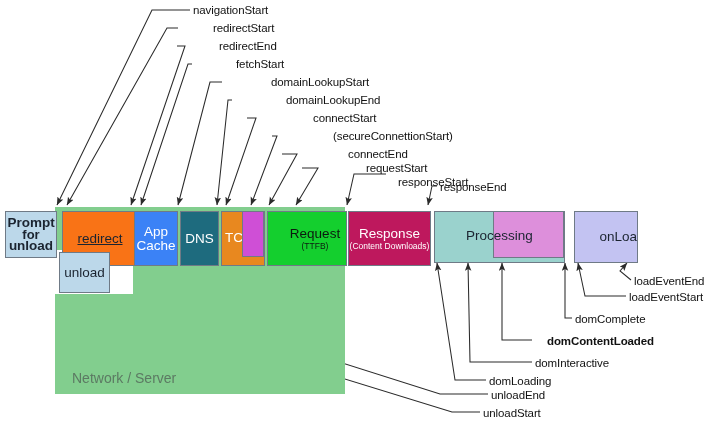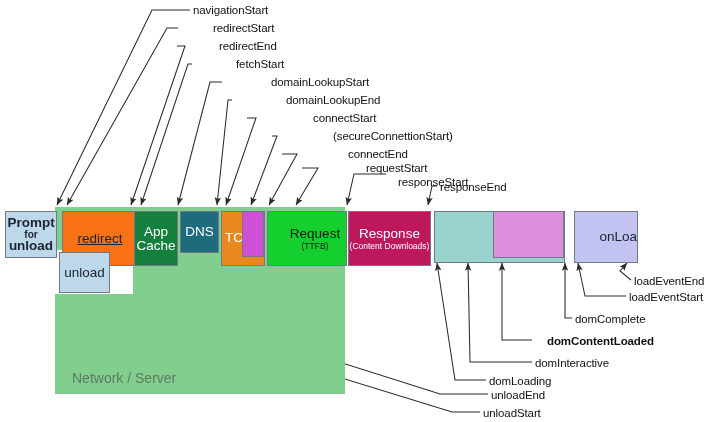--- a/index.html
+++ b/index.html
@@ -20,32 +20,32 @@
   
   .blk{
     position:absolute;box-sizing:border-box;
     border:1px solid #6f7a86;
     display:flex;flex-direction:column;
     align-items:center;justify-content:center;
     text-align:center;overflow:hidden;
   }
   .blk .t1{font-size:13.5px;line-height:14px;}
   .blk .t2{font-size:8.5px;line-height:10px;}
-  .blk .tsm{font-size:10px;line-height:9px;}
+  .blk .tsm{font-size:13px;line-height:9px;}
   .netbox{
     position:absolute;background:#82ce8e;
   }
   .netlabel{
     position:absolute;font-size:14px;color:#5c7a63;
   }
 
   .prompt{background:#bcd8ea;color:#1b2430;}
   .redirect{background:#f97316;color:#1b2430;text-decoration:underline;}
   .unload{background:#bcd8ea;color:#1b2430;}
-  .appcache{background:#15803d;color:#ffffff;}
+  .appcache{background:#3b82f6;color:#ffffff;}
   .dns{background:#1e6b7e;color:#ffffff;}
   .tcp{background:#e8881f;color:#ffffff;}
   .tcpsec{background:#cf4fd6;}
   .request{background:#14cf2e;color:#0c1a0f;}
   .response{background:#be185d;color:#ffffff;}
   .processing{background:#9ad2cd;color:#1b2430;}
   .procdom{background:#dd8fdb;}
   .onload{background:#c3c3f2;color:#1b2430;}
 
   .zA{z-index:3;}
@@ -126,21 +126,21 @@
 
   <div class="blk unload zC" style="left:59px;top:252px;width:51px;height:41px;">
     <span class="t1">unload</span>
   </div>
 
   <div class="blk appcache zC" style="left:134px;top:211px;width:44px;height:55px;">
     <span class="t1">App</span>
     <span class="t1">Cache</span>
   </div>
 
-  <div class="blk dns zC" style="left:180px;top:211px;width:39px;height:42px;">
+  <div class="blk dns zC" style="left:180px;top:211px;width:39px;height:55px;">
     <span class="t1">DNS</span>
   </div>
 
   <div class="blk tcp zC" style="left:221px;top:211px;width:44px;height:55px;">
     <span class="t1" style="position:absolute;left:3px;top:19px;">TCP</span>
   </div>
   <div class="tcpsec zC" style="position:absolute;left:242px;top:211px;width:22px;height:46px;border:1px solid #6f7a86;box-sizing:border-box;"></div>
 
   <div class="blk request zC" style="left:267px;top:211px;width:80px;height:55px;padding-left:16px;">
     <span class="t1">Request</span>
@@ -148,20 +148,23 @@
   </div>
 
   <div class="blk response zC" style="left:348px;top:211px;width:83px;height:55px;">
     <span class="t1">Response</span>
     <span class="t2">(Content Downloads)</span>
   </div>
 
   <div class="blk processing zC" style="left:434px;top:211px;width:131px;height:52px;">
   </div>
   <div class="procdom zC" style="position:absolute;left:493px;top:211px;width:71px;height:47px;border:1px solid #6f7a86;box-sizing:border-box;"></div>
+  <div class="zC" style="position:absolute;left:434px;top:228px;width:131px;text-align:center;font-size:13.5px;color:#1b2430;">
+    <span>Processing</span>
+  </div>
 
   <div class="blk onload zC" style="left:574px;top:211px;width:64px;height:52px;padding-left:32px;">
     <span class="t1">onLoad</span>
   </div>
 
   <div class="lbl" style="left:193px;top:4px;">navigationStart</div>
   <div class="lbl" style="left:213px;top:22px;">redirectStart</div>
   <div class="lbl" style="left:219px;top:40px;">redirectEnd</div>
   <div class="lbl" style="left:236px;top:58px;">fetchStart</div>
   <div class="lbl" style="left:271px;top:76px;">domainLookupStart</div>

